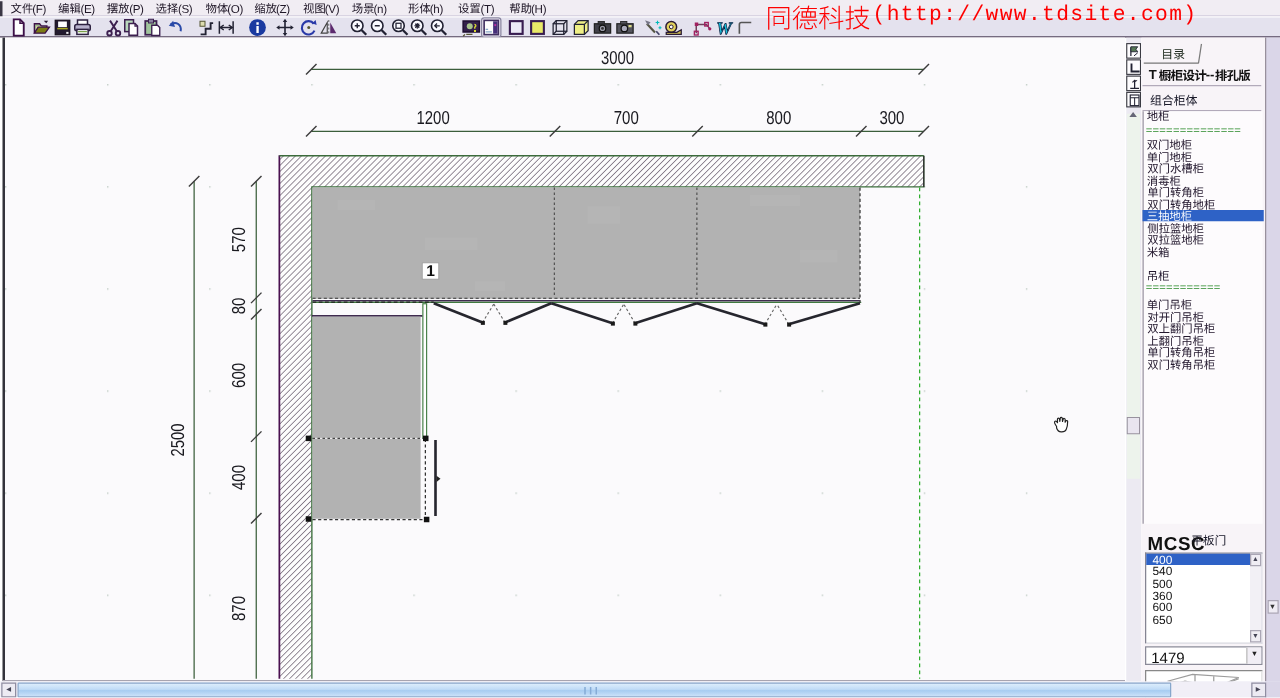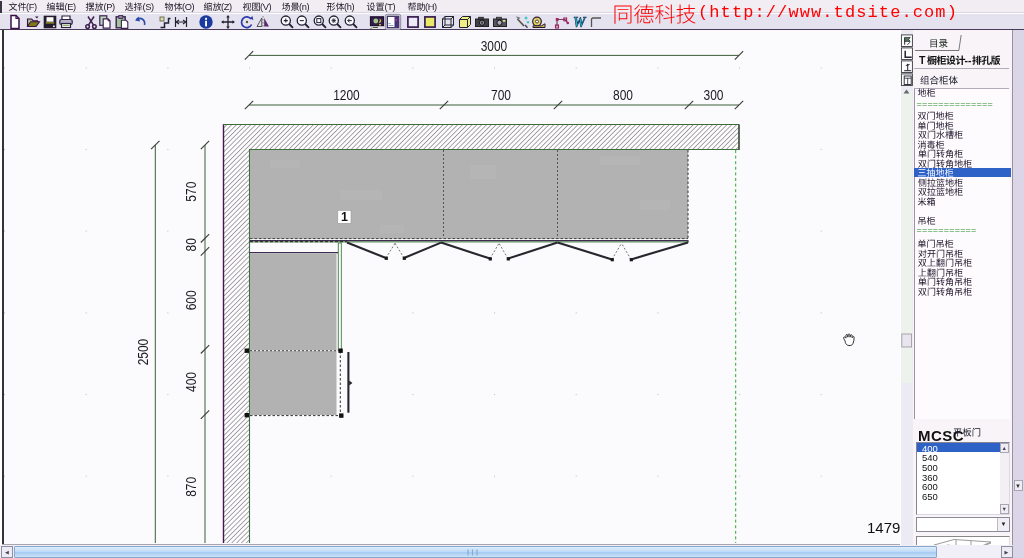--- a/index.html
+++ b/index.html
@@ -594,21 +594,21 @@
 <div class="a" style="left:922px;top:442.6px;font-size:9.5px;color:#fff">400</div>
 <div class="a" style="left:922px;top:452.3px;font-size:9.5px;color:#111">540</div>
 <div class="a" style="left:922px;top:462.0px;font-size:9.5px;color:#111">500</div>
 <div class="a" style="left:922px;top:471.7px;font-size:9.5px;color:#111">360</div>
 <div class="a" style="left:922px;top:481.4px;font-size:9.5px;color:#111">600</div>
 <div class="a" style="left:922px;top:491.1px;font-size:9.5px;color:#111">650</div>
 <div class="a" style="left:999.5px;top:442.5px;width:9.5px;height:71.5px;background:#f2f0f5"></div>
 <div class="a" style="left:999.5px;top:442.5px;width:9.5px;height:10px;background:#efedf3;border:1px solid #aaa6b4;font-size:5.5px;color:#445;text-align:center;line-height:9px">▲</div>
 <div class="a" style="left:999.5px;top:504px;width:9.5px;height:10px;background:#efedf3;border:1px solid #aaa6b4;font-size:5.5px;color:#445;text-align:center;line-height:9px">▼</div>
 <div class="a" style="left:916px;top:517px;width:94px;height:14.5px;background:#fff;border:1px solid #8a8a98"></div>
-<div class="a" style="left:867px;top:519px;font-size:15px;color:#111">1479</div>
+<div class="a" style="left:921px;top:519px;font-size:12px;color:#111">1479</div>
 <div class="a" style="left:997px;top:518px;width:12px;height:12.5px;background:#f1eef5;border-left:1px solid #bbb;font-size:6px;color:#222;text-align:center;line-height:12px">▼</div>
 <div class="a" style="left:916px;top:535.5px;width:94px;height:22px;background:#fff;border:1px solid #888;border-right-color:#ddd;border-bottom-color:#fff"></div>
 <svg class="a" style="left:916px;top:535.5px" width="94" height="22" viewBox="0 0 94 22">
 <g fill="none" stroke="#9c9c9c" stroke-width="1">
       <path d="M18 9l20-5.5 37 2.5-15 6.5z"></path>
       <path d="M22 9.5v4.5l32 1 21-8"></path>
       <path d="M40 4v7M55 5v7M30 13.5l25 1"></path>
       <path d="M24 11l8-2 6 1-6 2z"></path>
     </g>
 <path d="M34 12l5-1.5v2.5z" fill="#8f8f8f"></path>

